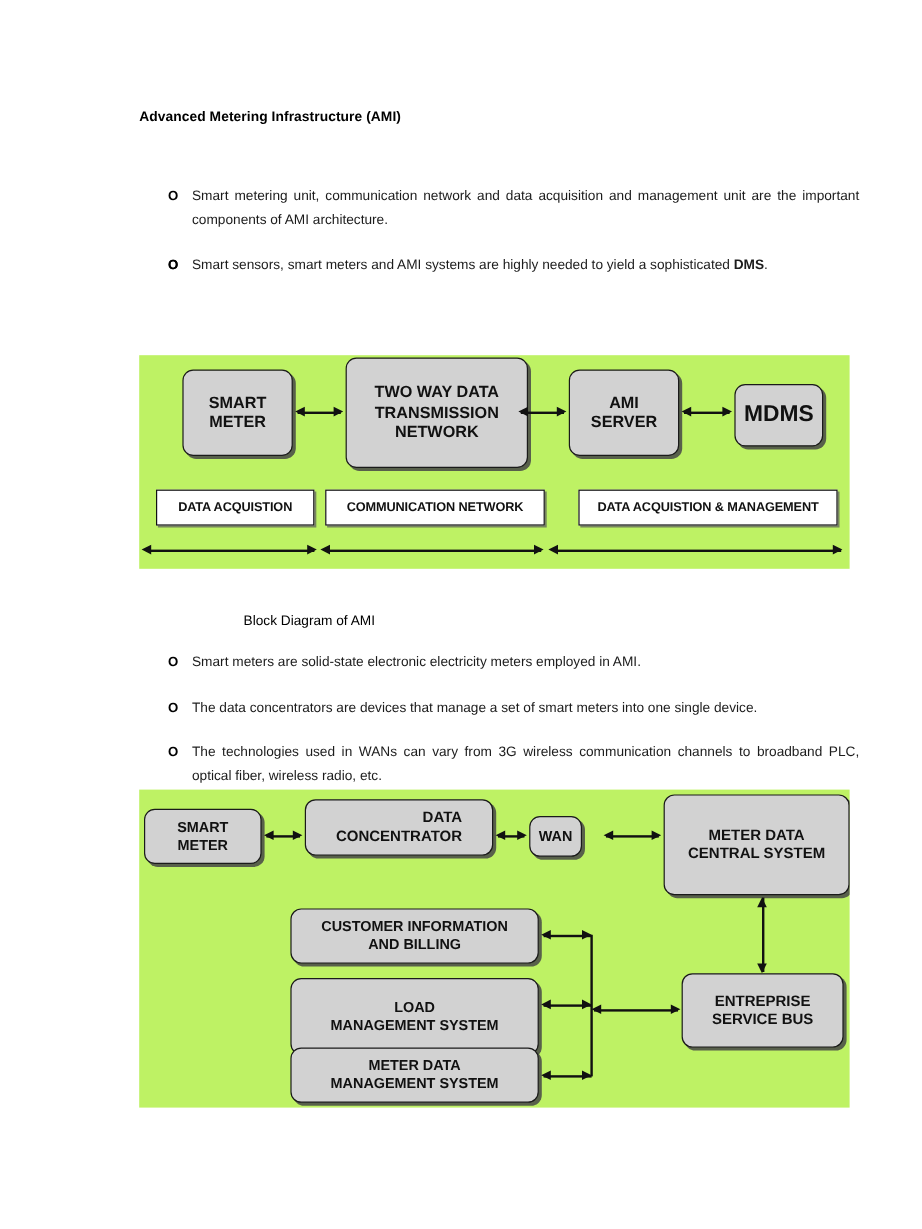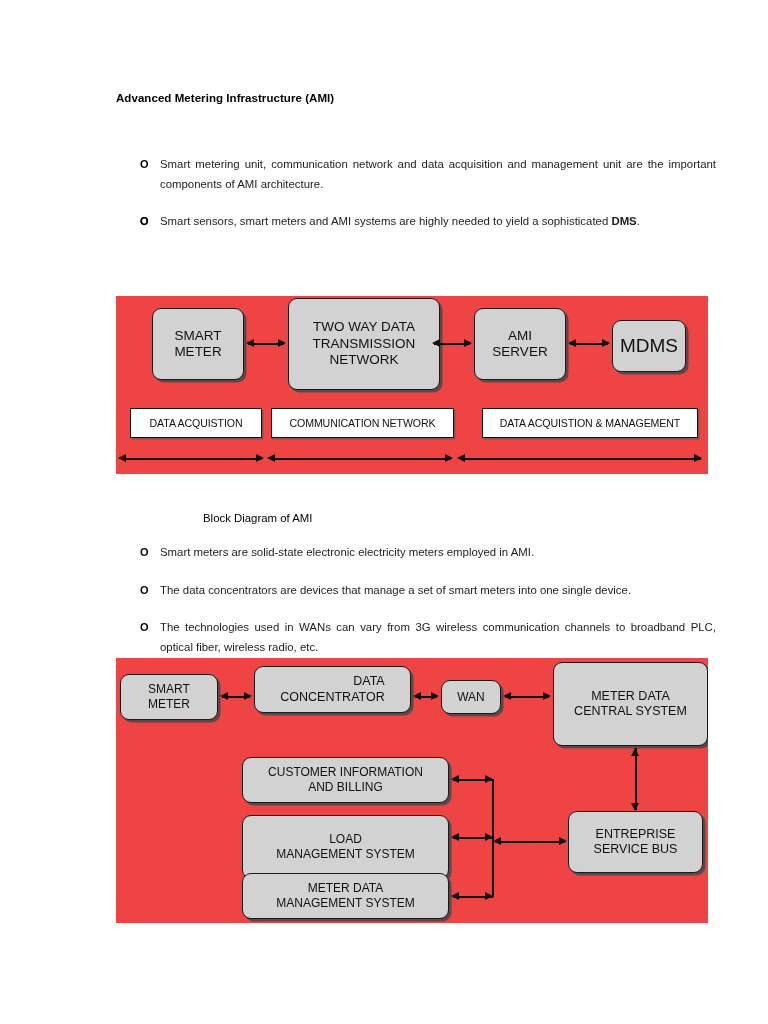--- a/index.html
+++ b/index.html
@@ -52,22 +52,23 @@
   .caption {
     position: absolute;
     font-size: 11.4px;
     font-weight: normal;
     color: #000;
   }
 
   
   .diagram {
     position: absolute;
-    background: #ef4444;
+    background: #bef264;
     overflow: hidden;
+    font-weight: bold;
   }
 
   .node {
     position: absolute;
     background: #d2d2d2;
     border: 1.6px solid #1a1a1a;
     border-radius: 9px;
     box-shadow: 2.5px 2.5px 0 0 rgba(70,70,70,.85);
     display: flex;
     align-items: center;
@@ -210,21 +211,21 @@
   </div>
 
   <div class="diagram" style="left:88px; top:658px; width:592px; height:265px;">
 
     <div class="node" style="left:4px; top:16px; width:98px; height:46px; font-size:12px;">SMART
 METER</div>
 
     <div class="node" style="left:138px; top:8px; width:157px; height:47px; font-size:12.5px;text-align:right;">DATA
 CONCENTRATOR</div>
 
-    <div class="node" style="left:325px; top:22px; width:60px; height:34px; font-size:12px;">WAN</div>
+    <div class="node" style="left:325px; top:22px; width:44px; height:34px; font-size:12px;">WAN</div>
 
     <div class="node" style="left:437px; top:4px; width:155px; height:84px; font-size:12.5px;">METER DATA
 CENTRAL SYSTEM</div>
 
     <div class="hline" style="left:106px; top:38px; width:28px;"></div>
     <div class="arrow left" style="left:104px; top:34px;"></div>
     <div class="arrow right" style="left:128px; top:34px;"></div>
 
     <div class="hline" style="left:299px; top:38px; width:22px;"></div>
     <div class="arrow left" style="left:297px; top:34px;"></div>

